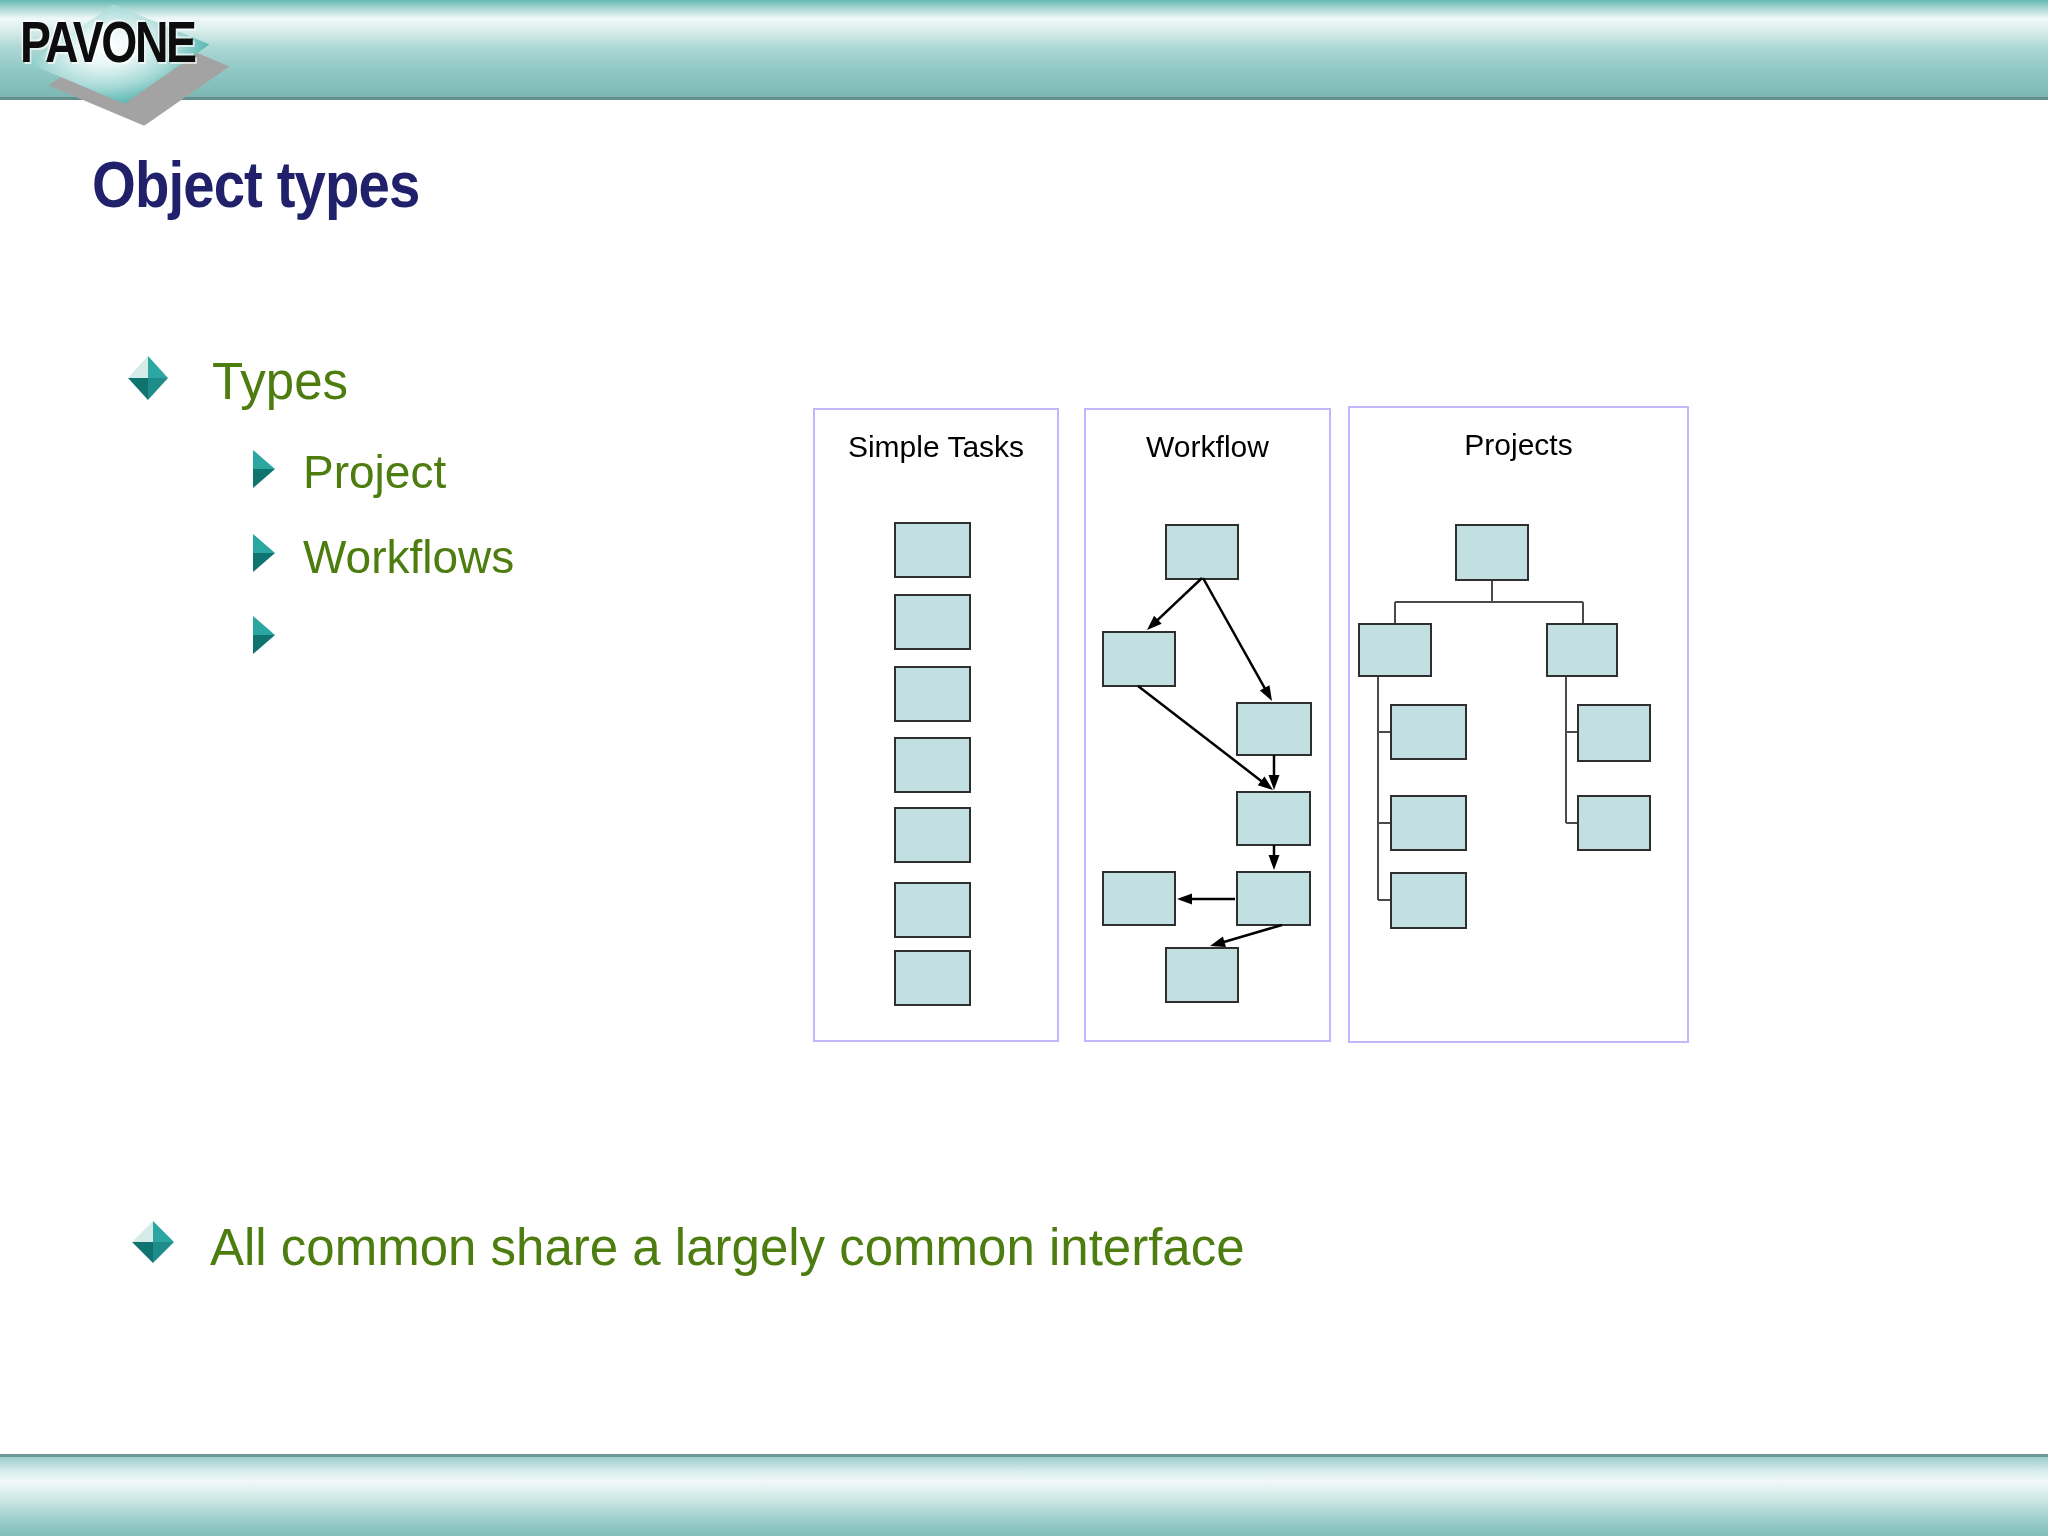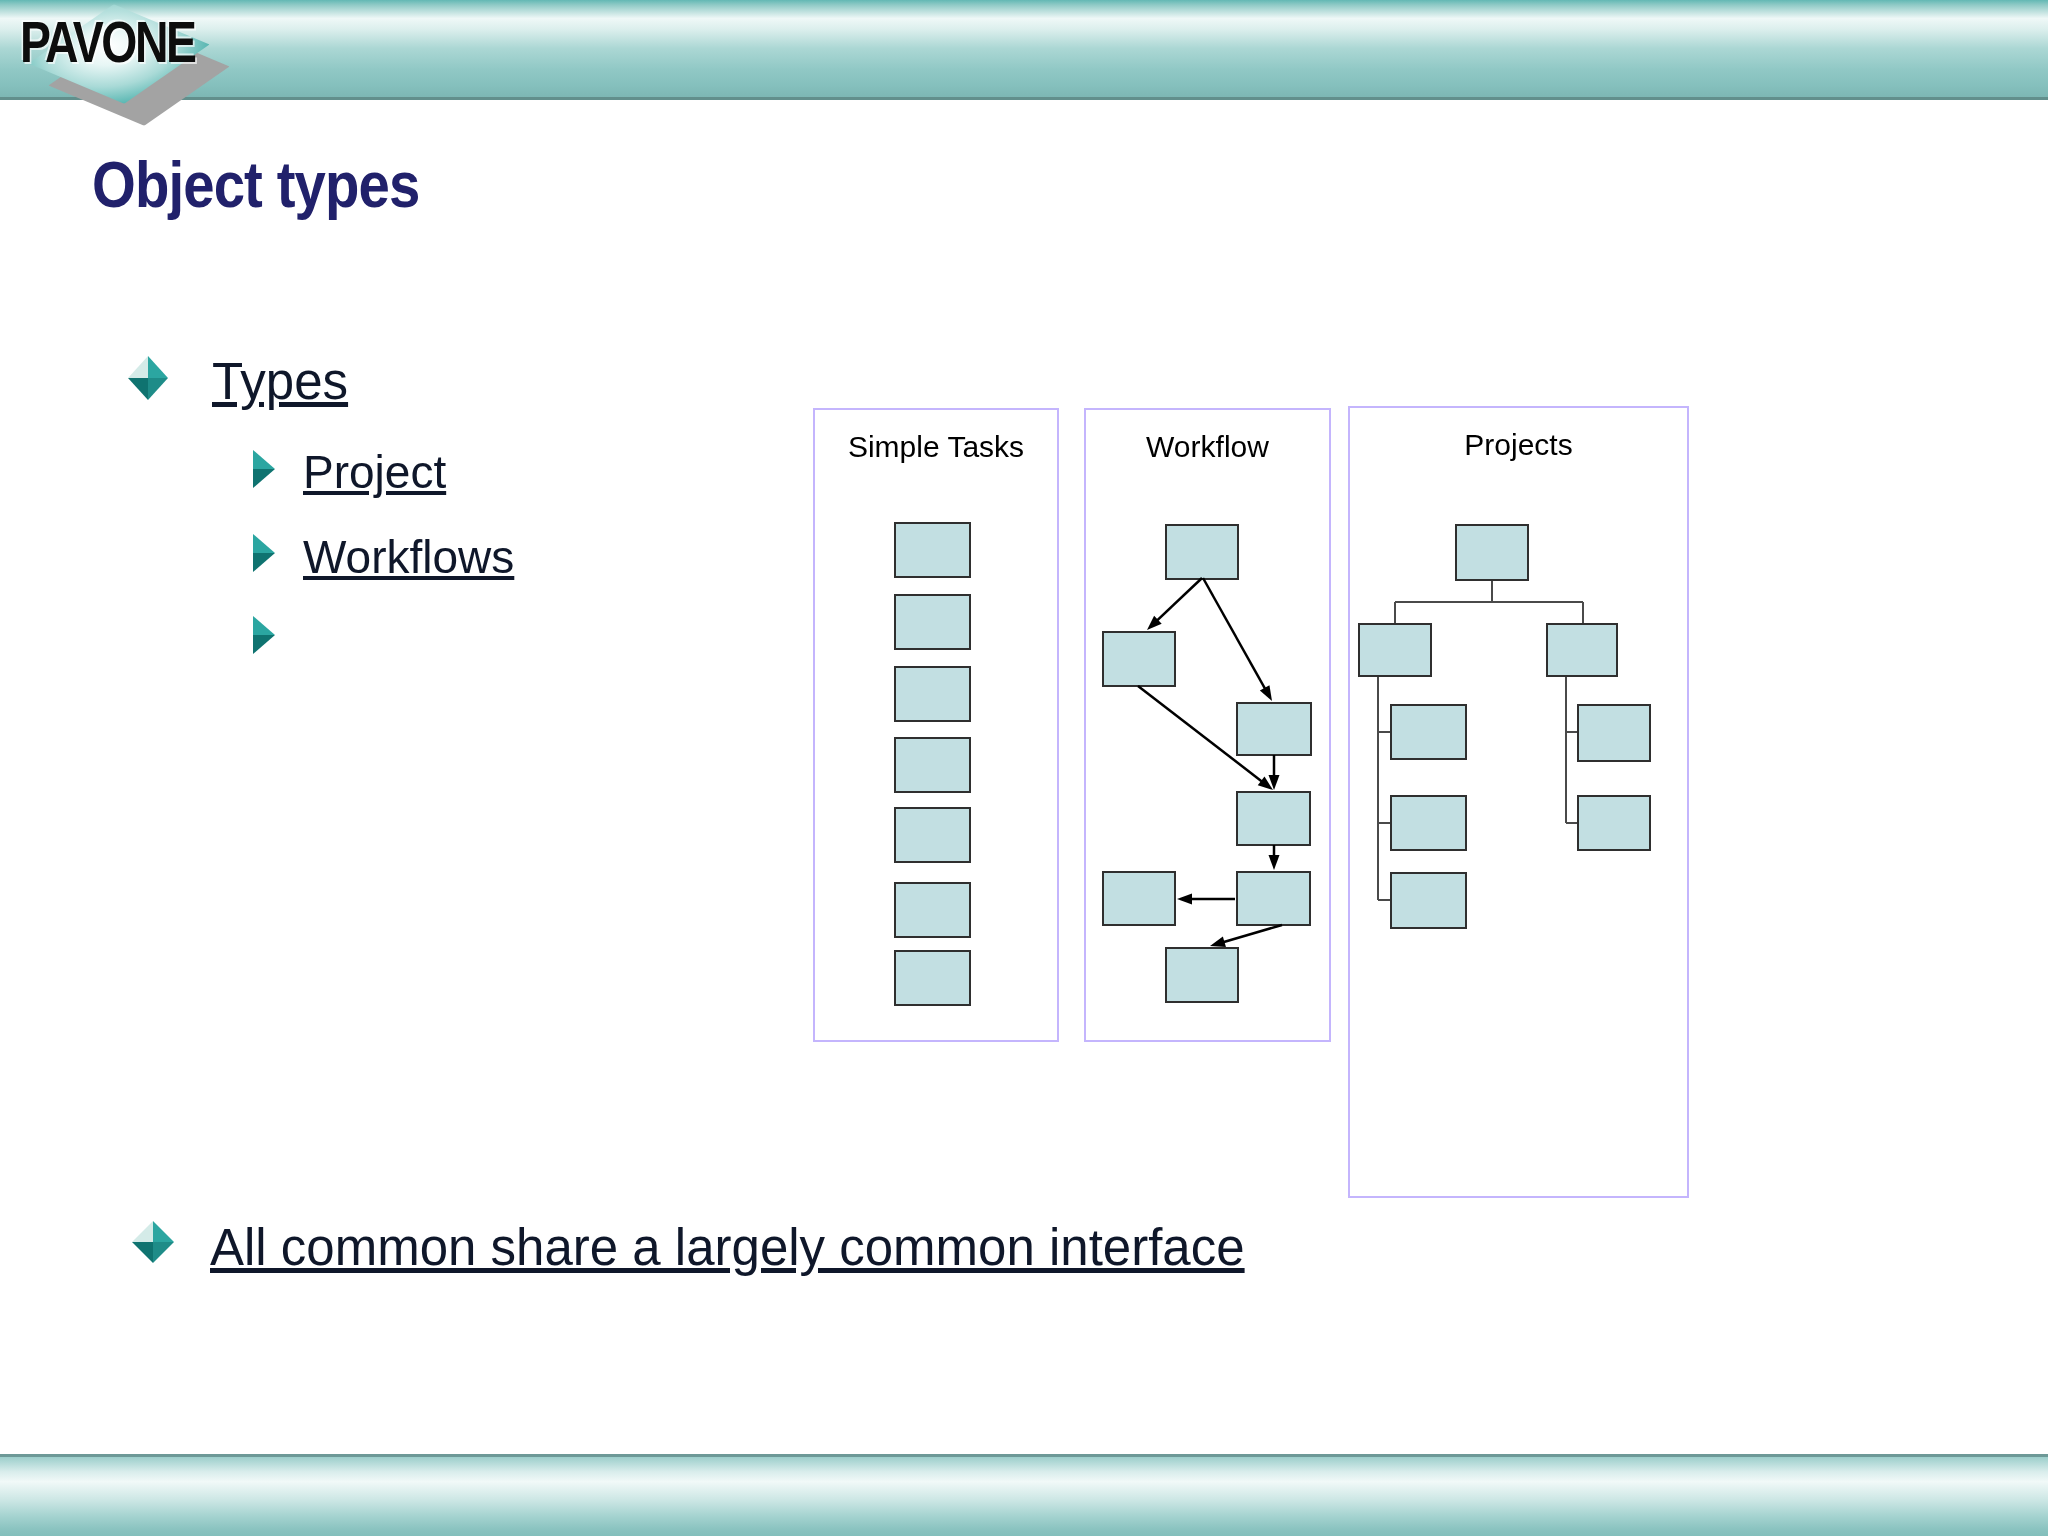--- a/index.html
+++ b/index.html
@@ -45,21 +45,21 @@
     white-space:nowrap;
   }
   
   .page-title{
     position:absolute;left:92px;top:148px;
     font-size:64px;font-weight:bold;color:#21216b;
     letter-spacing:-1px;transform:scaleX(0.88);transform-origin:left top;
     white-space:nowrap;
   }
   
-  .row{position:absolute;white-space:nowrap;color:#0f172a;text-decoration:underline;}
+  .row{position:absolute;white-space:nowrap;color:#4d7c0f;}
   .diamond-bullet{
     position:absolute;
     clip-path:polygon(50% 0,100% 50%,50% 100%,0 50%);
     background:conic-gradient(from 0deg at 50% 50%,
       #2ba6a1 0deg 90deg,#1e8c88 90deg 180deg,
       #0f7370 180deg 270deg,#d4ebe8 270deg 360deg);
   }
   .tri-bullet{
     position:absolute;width:22px;height:38px;
     clip-path:polygon(0 0,100% 50%,0 100%);
@@ -136,21 +136,21 @@
         <line x1="190" y1="437" x2="190" y2="452" stroke="#000000" stroke-width="2.5"></line>
         <polygon points="190,462,184.5,447,195.5,447" fill="#000000"></polygon>
         <line x1="151" y1="491" x2="103" y2="491" stroke="#000000" stroke-width="2.5"></line>
         <polygon points="93,491,108,485.5,108,496.5" fill="#000000"></polygon>
         <line x1="198" y1="517" x2="135.6" y2="535.2" stroke="#000000" stroke-width="2.5"></line>
         <polygon points="126,538,138.86,528.52,141.94,539.0799999999999" fill="#000000"></polygon>
       </svg>
     <div class="panel-title">Workflow</div>
   </div>
 
-  <div class="panel" id="panel-2" style="left:1348px;top:406px;width:341px;height:792px;">
+  <div class="panel" id="panel-2" style="left:1348px;top:406px;width:341px;height:637px;">
     <svg class="panel-canvas" viewBox="0 0 341 636" width="341" height="636">
         <line x1="144" y1="174" x2="144" y2="196" stroke="#4a4a4a" stroke-width="2"></line>
         <line x1="47" y1="196" x2="235" y2="196" stroke="#4a4a4a" stroke-width="2"></line>
         <line x1="47" y1="196" x2="47" y2="218" stroke="#4a4a4a" stroke-width="2"></line>
         <line x1="235" y1="196" x2="235" y2="218" stroke="#4a4a4a" stroke-width="2"></line>
         <line x1="30" y1="270" x2="30" y2="494" stroke="#4a4a4a" stroke-width="2"></line>
         <line x1="30" y1="326" x2="43" y2="326" stroke="#4a4a4a" stroke-width="2"></line>
         <line x1="30" y1="417" x2="43" y2="417" stroke="#4a4a4a" stroke-width="2"></line>
         <line x1="30" y1="494" x2="43" y2="494" stroke="#4a4a4a" stroke-width="2"></line>
         <line x1="218" y1="270" x2="218" y2="417" stroke="#4a4a4a" stroke-width="2"></line>

